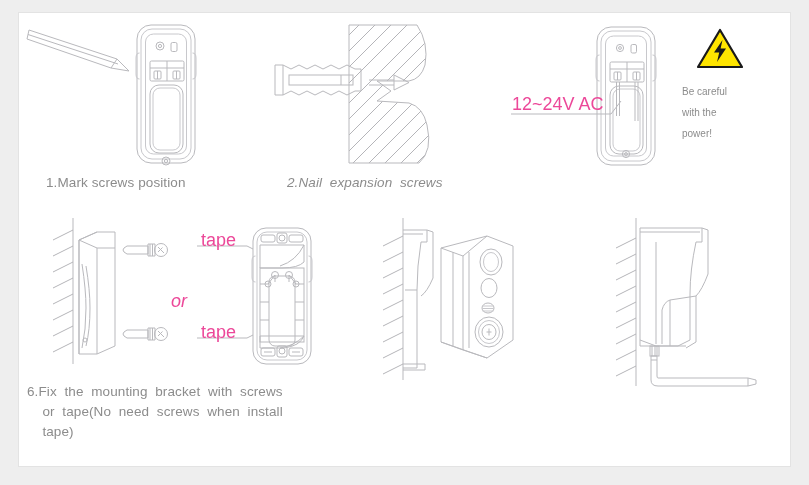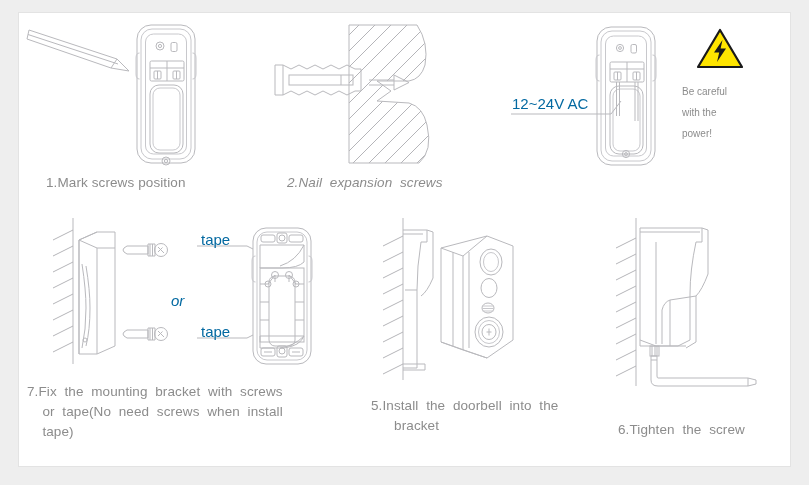--- a/index.html
+++ b/index.html
@@ -45,22 +45,22 @@
     letter-spacing: 0.1px;
     white-space: pre-wrap;
     font-family: "Liberation Sans", sans-serif;
   }
   .caption.justify {
     text-align: justify;
     text-align-last: left;
   }
   .label-small {
     position: absolute;
-    color: #0369a1;
-    font-size: 15px;
+    color: #ec4899;
+    font-size: 18px;
     line-height: 18px;
     font-family: "Liberation Sans", sans-serif;
     white-space: nowrap;
   }
   .warn-text {
     position: absolute;
     color: #8c8c8c;
     font-size: 10px;
     line-height: 21px;
     font-family: "Liberation Sans", sans-serif;
@@ -299,21 +299,21 @@
             <rect class="ln" x="270" y="130" width="14" height="8" rx="2"></rect>
             <rect class="ln" x="258" y="128" width="10" height="11" rx="2"></rect>
             <circle class="ln" cx="263" cy="133" r="3"></circle>
             <path class="ln" d="M245 134 H253 M273 134 H281"></path>
           </g>
         </svg>
       </div>
       <div class="label-small" style="left:152px;top:74px;font-style:italic;">or</div>
       <div class="label-small" style="left:182px;top:13px;">tape</div>
       <div class="label-small" style="left:182px;top:105px;">tape</div>
-      <div class="caption justify" style="left:8px;top:164px;width:330px;">7.Fix  the  mounting  bracket  with  screws
+      <div class="caption justify" style="left:8px;top:164px;width:330px;">6.Fix  the  mounting  bracket  with  screws
     or  tape(No  need  screws  when  install
     tape)</div>
     </div>
 
     <div class="step" style="left:346px;top:205px;width:235px;height:250px;">
       <div class="art" style="left:0;top:0;">
         <svg width="220" height="165" viewBox="0 0 220 165">
 
           <g>
             <path class="ln" d="M38 0 L38 162"></path>
@@ -356,22 +356,20 @@
               <path class="ln2" d="M117.5 88 H128.5 M117.5 90.5 H128.5 M117.5 93 H128.5"></path>
             </g>
 
             <ellipse class="ln" cx="124" cy="114" rx="14" ry="15"></ellipse>
             <ellipse class="ln2" cx="124" cy="114" rx="10.5" ry="11.5"></ellipse>
             <ellipse class="ln" cx="124" cy="114" rx="7" ry="7.5"></ellipse>
             <path class="ln" d="M124 110.5 L124 117.5 M121.5 114 L126.5 114"></path>
           </g>
         </svg>
       </div>
-      <div class="caption justify" style="left:6px;top:178px;width:222px;">5.Install  the  doorbell  into  the
-      bracket</div>
     </div>
 
     <div class="step" style="left:581px;top:205px;width:192px;height:250px;">
       <div class="art" style="left:0;top:0;">
         <svg width="190" height="175" viewBox="0 0 190 175">
 
           <g>
             <path class="ln" d="M36 0 L36 168"></path>
             <g class="hatch">
               <path d="M36 20 L16 30"></path>
@@ -401,17 +399,16 @@
             <path class="ln" d="M52 128 v10 M55 128 v10 M57 128 v10"></path>
           </g>
 
           <g>
             <path class="ln" d="M51 138 L51 162 Q51 168 58 168 L148 168 L148 160 L58 160 Q57 160 57 158 L57 138 Z"></path>
             <path class="ln" d="M148 160 L156 162 L156 166 L148 168"></path>
             <path class="ln" d="M57 142 L51 142"></path>
           </g>
         </svg>
       </div>
-      <div class="caption" style="left:18px;top:202px;width:180px;">6.Tighten  the  screw</div>
     </div>
 
   </div>
 </div>
 
 </body></html>

